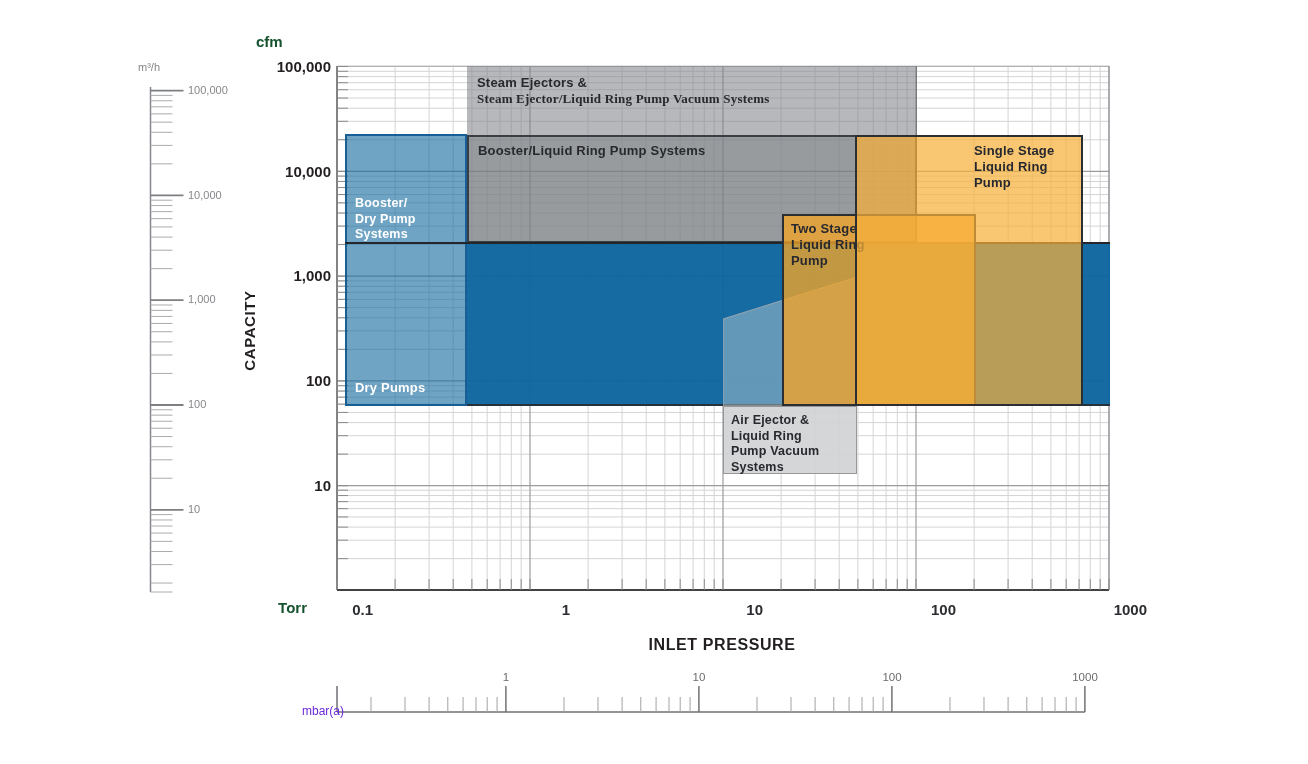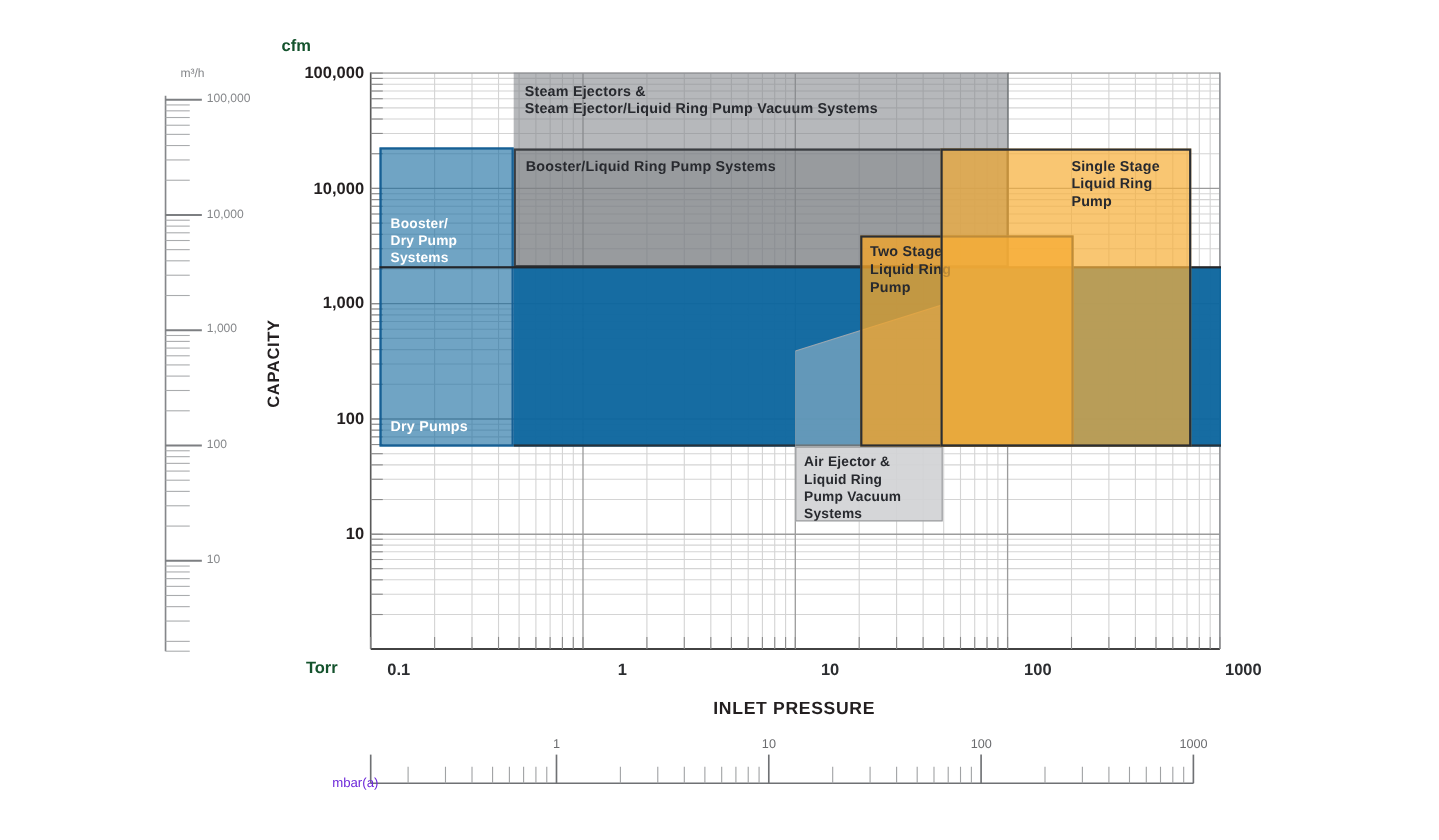--- a/index.html
+++ b/index.html
@@ -272,39 +272,39 @@
       <line x1="983.9844021608949" y1="697" x2="983.9844021608949" y2="712" stroke="#a0a2a4" stroke-width="1"></line>
       <line x1="1008.0975783262967" y1="697" x2="1008.0975783262967" y2="712" stroke="#a0a2a4" stroke-width="1"></line>
       <line x1="1026.8012108368516" y1="697" x2="1026.8012108368516" y2="712" stroke="#a0a2a4" stroke-width="1"></line>
       <line x1="1042.0831913240431" y1="697" x2="1042.0831913240431" y2="712" stroke="#a0a2a4" stroke-width="1"></line>
       <line x1="1055.0039217227516" y1="697" x2="1055.0039217227516" y2="712" stroke="#a0a2a4" stroke-width="1"></line>
       <line x1="1066.196367489445" y1="697" x2="1066.196367489445" y2="712" stroke="#a0a2a4" stroke-width="1"></line>
       <line x1="1076.0688043217897" y1="697" x2="1076.0688043217897" y2="712" stroke="#a0a2a4" stroke-width="1"></line>
     </svg>
 
   <div class="unit abs" style="left:256px;top:33px;font-size:15px;">cfm</div>
-  <div class="gray-tick" style="left:164px;top:61px;">m³/h</div>
+  <div class="gray-tick" style="left:138px;top:61px;">m³/h</div>
 
   <div class="ytick" style="left:251px;top:58px;">100,000</div>
   <div class="ytick" style="left:251px;top:163px;">10,000</div>
   <div class="ytick" style="left:251px;top:267px;">1,000</div>
   <div class="ytick" style="left:251px;top:372px;">100</div>
   <div class="ytick" style="left:251px;top:477px;">10</div>
 
   <div class="gray-tick" style="left:188px;top:84px;">100,000</div>
   <div class="gray-tick" style="left:188px;top:189px;">10,000</div>
   <div class="gray-tick" style="left:188px;top:293px;">1,000</div>
   <div class="gray-tick" style="left:188px;top:398px;">100</div>
   <div class="gray-tick" style="left:188px;top:503px;">10</div>
 
   <div class="axis-title" style="left:189px;top:322px;width:120px;text-align:center;transform:rotate(-90deg);">CAPACITY</div>
 
   <div class="region" style="left:467px;top:66px;width:450px;height:177px;background:rgba(125,129,133,0.56);border-right:1.5px solid rgba(90,94,98,0.55);">
     <div class="rlabel" style="left:10px;top:9px;">Steam Ejectors &amp;</div>
-    <div class="rlabel" style="left:10px;top:25px;">Steam Ejector/Liquid Ring Pump Vacuum Systems</div>
+    <div class="rlabel" style="left:10px;top:25px;font-family:Liberation Serif, serif;">Steam Ejector/Liquid Ring Pump Vacuum Systems</div>
   </div>
 
   <div class="region" style="left:467px;top:135px;width:450px;height:108px;background:rgba(120,124,128,0.48);border:2px solid #3a3d41;">
     <div class="rlabel" style="left:9px;top:6px;">Booster/Liquid Ring Pump Systems</div>
   </div>
 
   <div class="region" style="left:345px;top:134px;width:122px;height:272px;background:rgba(25,108,160,0.62);border:2px solid rgba(18,92,145,0.95);">
     <div class="rlabel rlabel-sm white" style="left:8px;top:60px;">Booster/</div>
     <div class="rlabel rlabel-sm white" style="left:8px;top:75.5px;">Dry Pump</div>
     <div class="rlabel rlabel-sm white" style="left:8px;top:91px;">Systems</div>

